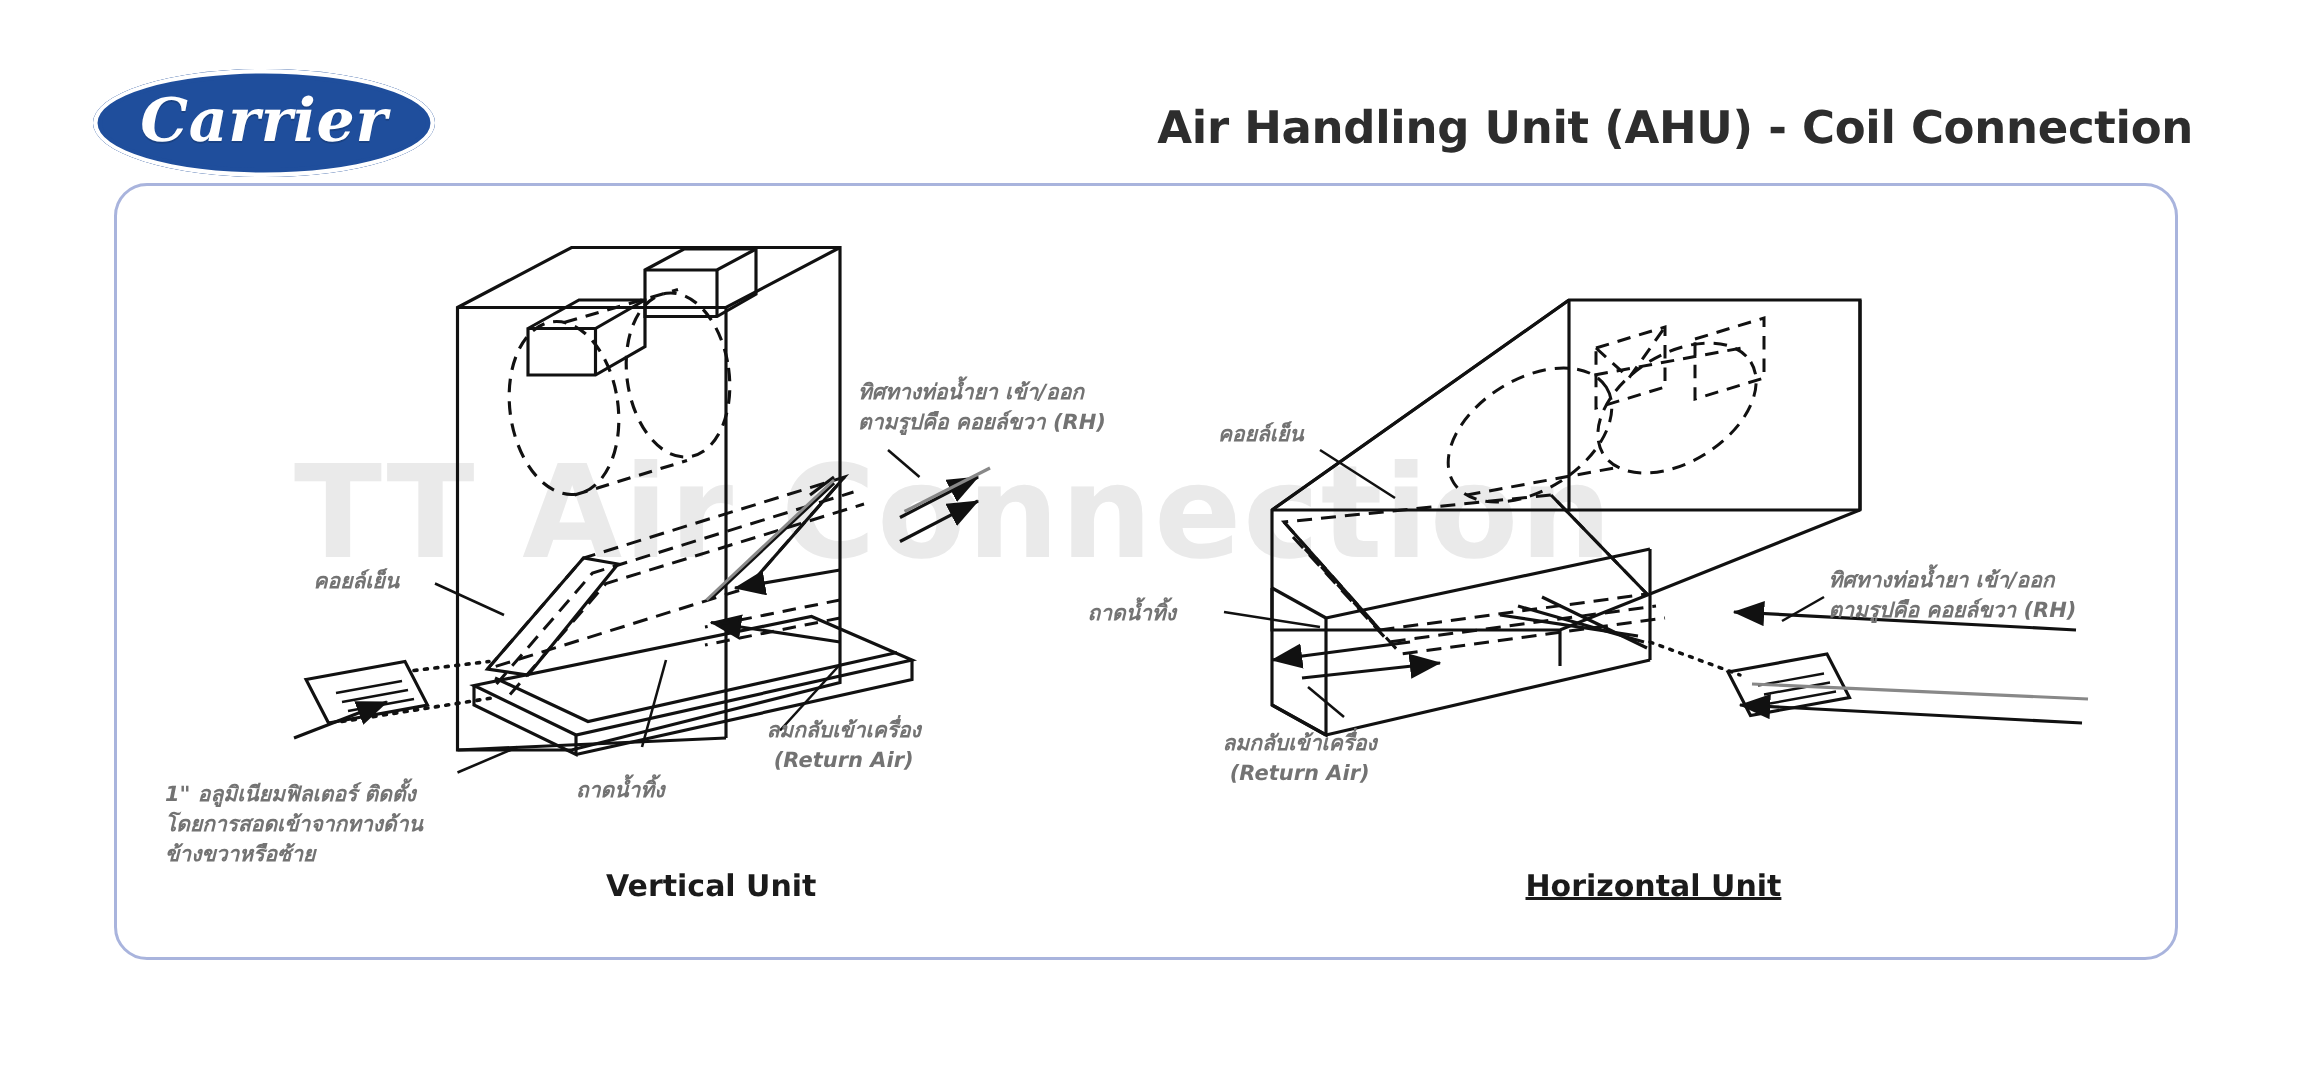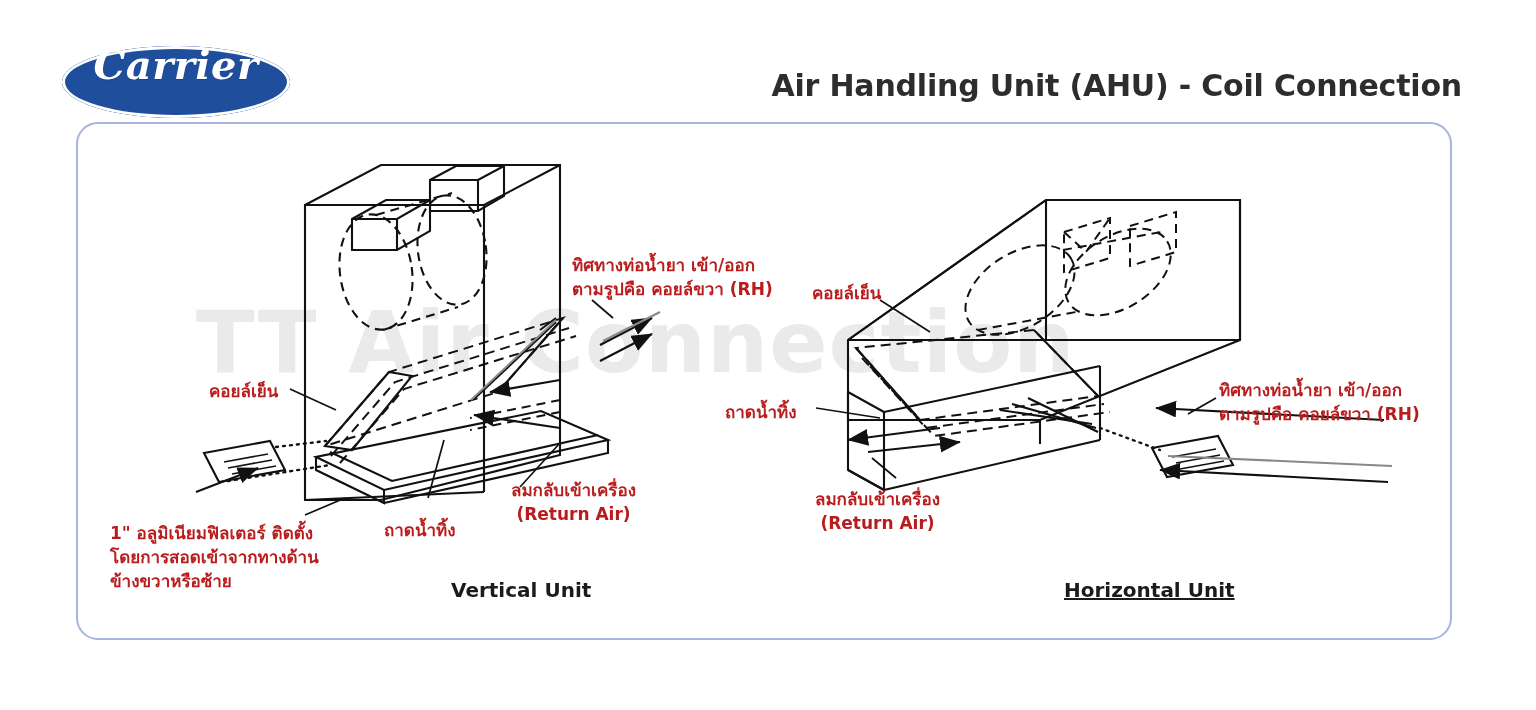--- a/index.html
+++ b/index.html
@@ -7,21 +7,21 @@
     width:1536px;height:710px;background:#ffffff;
     font-family:"DejaVu Sans","Liberation Sans",sans-serif;
     overflow:hidden;position:relative;
   }
   #stage{position:absolute;inset:0;}
 
   
   .logo{
     position:absolute;left:62px;top:46px;width:228px;height:72px;
     border-radius:50%;background:#1f4e9c;
-    display:flex;align-items:flex-start;justify-content:center;
+    display:flex;align-items:center;justify-content:center;
     box-shadow:inset 0 0 0 3px #ffffff, inset 0 0 0 6px #1f4e9c;
     z-index:6;
   }
   .logo-text{
     font-family:"DejaVu Serif","Liberation Serif",serif;
     font-style:italic;font-weight:700;font-size:40px;color:#ffffff;
     letter-spacing:.5px;line-height:1;transform:translateY(-1px);
     text-shadow:0 1px 0 rgba(0,0,0,.15);
   }
   .page-title{
@@ -42,26 +42,26 @@
     position:absolute;left:196px;top:292px;
     font-size:86px;font-weight:700;color:#eaeaea;
     letter-spacing:1px;white-space:nowrap;z-index:2;user-select:none;
   }
 
   
   #art{position:absolute;left:0;top:0;width:1536px;height:710px;z-index:3;}
 
   
   .lbl{
-    position:absolute;z-index:4;color:#b91c1c;font-weight:700;
-    font-size:17px;line-height:1.42;white-space:nowrap;
+    position:absolute;z-index:4;color:#737373;font-weight:700;
+    font-size:14px;line-height:1.42;white-space:nowrap;font-style:italic;
   }
   .unitname{
     position:absolute;z-index:4;color:#1b1b1b;font-weight:700;
-    font-size:20px;white-space:nowrap;margin-left:47px;
+    font-size:20px;white-space:nowrap;
   }
 
   
   .footer{
     position:absolute;left:0;right:0;top:662px;text-align:center;
     font-size:14.5px;font-weight:700;color:#111;letter-spacing:.1px;z-index:5;
   }
 </style>
 </head>
 <body>

